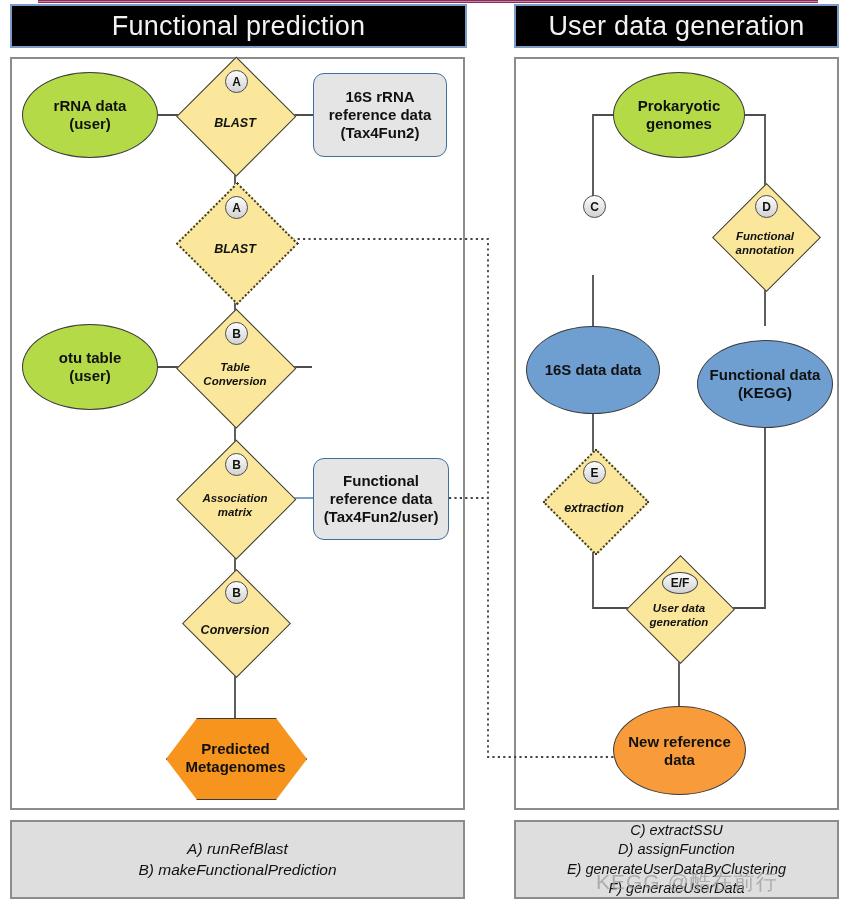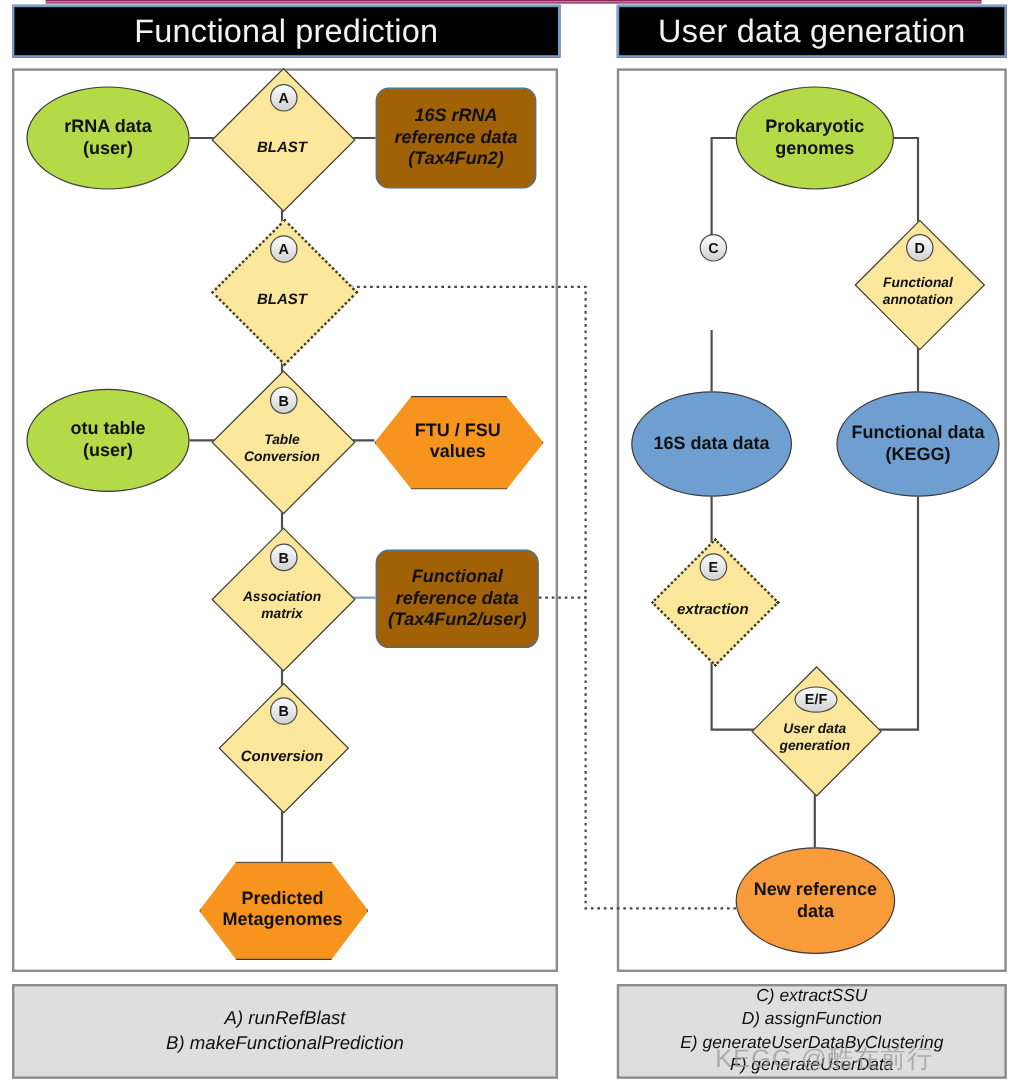--- a/index.html
+++ b/index.html
@@ -57,21 +57,21 @@
   .node .lbl{position:relative;z-index:3;pointer-events:none;}
 
   
   .ellipse{border-radius:50%;border:1.6px solid #3b3b3b;}
   .ellipse .lbl{font-weight:bold;font-size:15px;color:#111;line-height:1.2;}
   .green{background:#b4da48;}
   .blue-e{background:#6f9fd0;}
   .orange-e{background:#f79b3b;}
 
   
-  .rrect{background:#a16207;border:1.6px solid #3f6f9f;border-radius:11px;font-style:italic;}
+  .rrect{background:#e5e5e5;border:1.6px solid #3f6f9f;border-radius:11px;}
   .rrect .lbl{font-weight:bold;font-size:15px;color:#111;line-height:1.22;}
 
   
   .hex{background:transparent;}
   .hex .hexbg{position:absolute;left:0;top:0;width:100%;height:100%;
      background:#f7941e;border:1.6px solid #3b3b3b;
      clip-path:polygon(22% 0%,78% 0%,100% 50%,78% 100%,22% 100%,0% 50%);}
   .hex .lbl{font-weight:bold;font-size:15px;color:#111;line-height:1.2;}
 
   
@@ -183,24 +183,20 @@
   <div class="node ellipse green" style="left:22px;top:324px;width:136px;height:86px;">
     <div class="lbl">otu table<br>(user)</div>
   </div>
 
   <div class="node diamond small" style="left:180px;top:312px;width:110px;height:110px;">
     <div class="dbg"></div>
     <div class="lbl">Table<br>Conversion</div>
   </div>
   <div class="badge w" style="left:225px;top:322px;">B</div>
 
-  <div class="node hex" style="left:312px;top:330px;width:139px;height:76px;">
-    <div class="hexbg"></div>
-    <div class="lbl">FTU / FSU<br>values</div>
-  </div>
 
   <div class="node diamond small" style="left:180px;top:443px;width:110px;height:110px;">
     <div class="dbg"></div>
     <div class="lbl">Association<br>matrix</div>
   </div>
   <div class="badge w" style="left:225px;top:453px;">B</div>
 
   <div class="node rrect" style="left:313px;top:458px;width:136px;height:82px;">
     <div class="lbl">Functional<br>reference data<br>(Tax4Fun2/user)</div>
   </div>
@@ -225,21 +221,21 @@
   <div class="node diamond small" style="left:715px;top:186px;width:100px;height:100px;">
     <div class="dbg"></div>
     <div class="lbl">Functional<br>annotation</div>
   </div>
   <div class="badge w" style="left:755px;top:195px;">D</div>
 
   <div class="node ellipse blue-e" style="left:526px;top:326px;width:134px;height:88px;">
     <div class="lbl">16S data data</div>
   </div>
 
-  <div class="node ellipse blue-e" style="left:697px;top:326px;width:136px;height:88px;">
+  <div class="node ellipse blue-e" style="left:697px;top:340px;width:136px;height:88px;">
     <div class="lbl">Functional data<br>(KEGG)</div>
   </div>
 
   <div class="node diamond dashed" style="left:546px;top:452px;width:96px;height:96px;">
     <div class="dbg"></div>
     <div class="lbl">extraction</div>
   </div>
   <div class="badge w" style="left:583px;top:461px;">E</div>
 
   <div class="node diamond small" style="left:629px;top:558px;width:100px;height:100px;">

